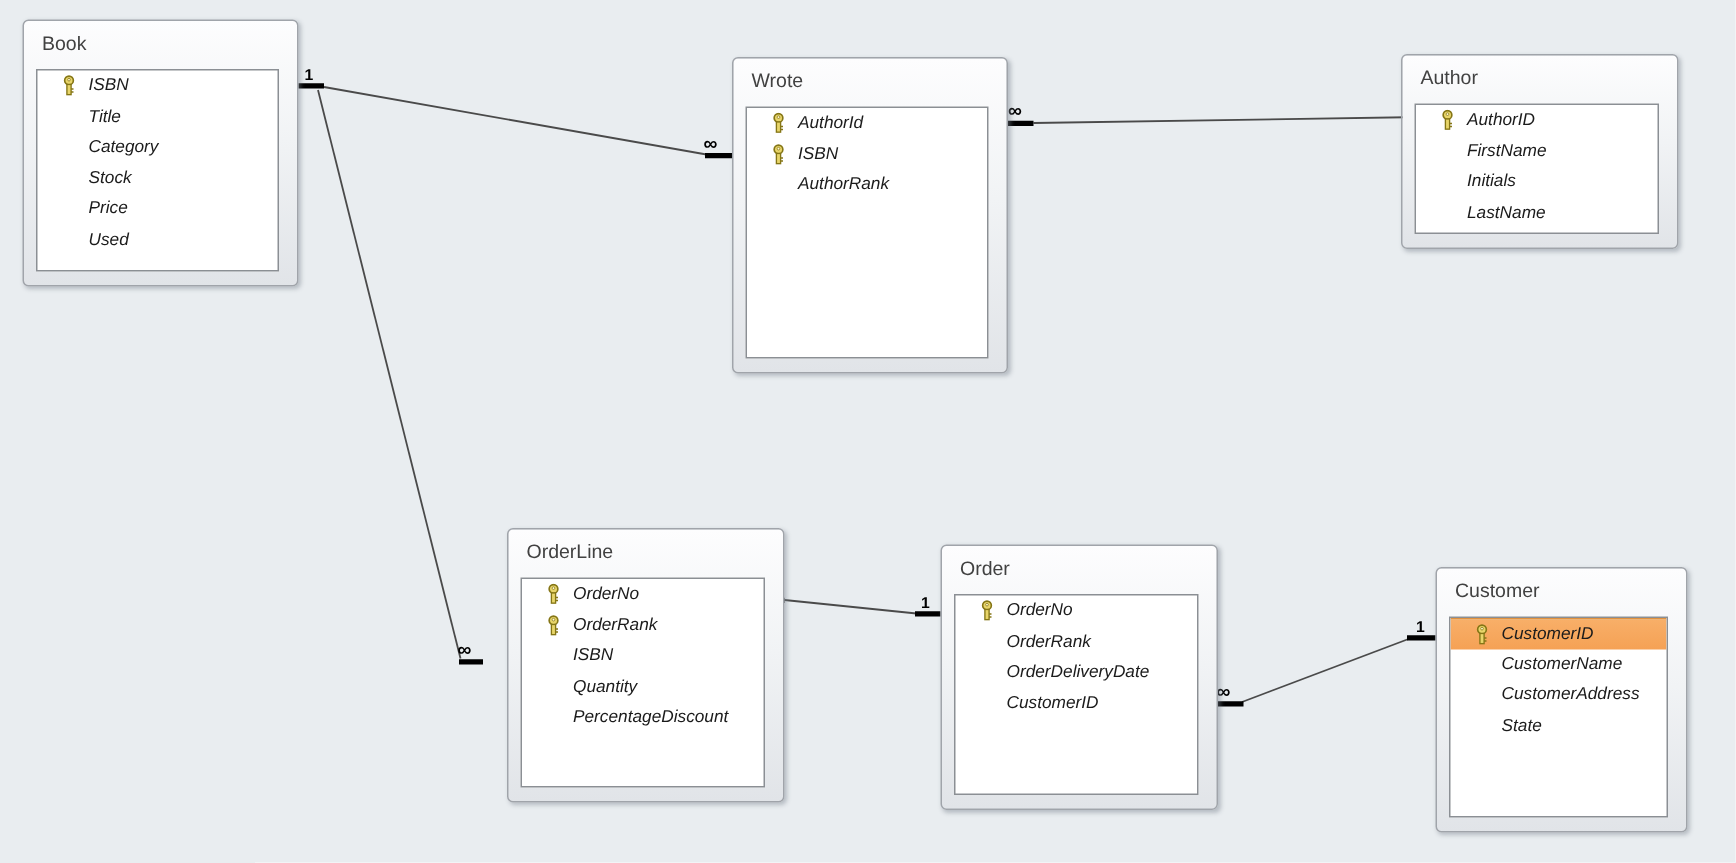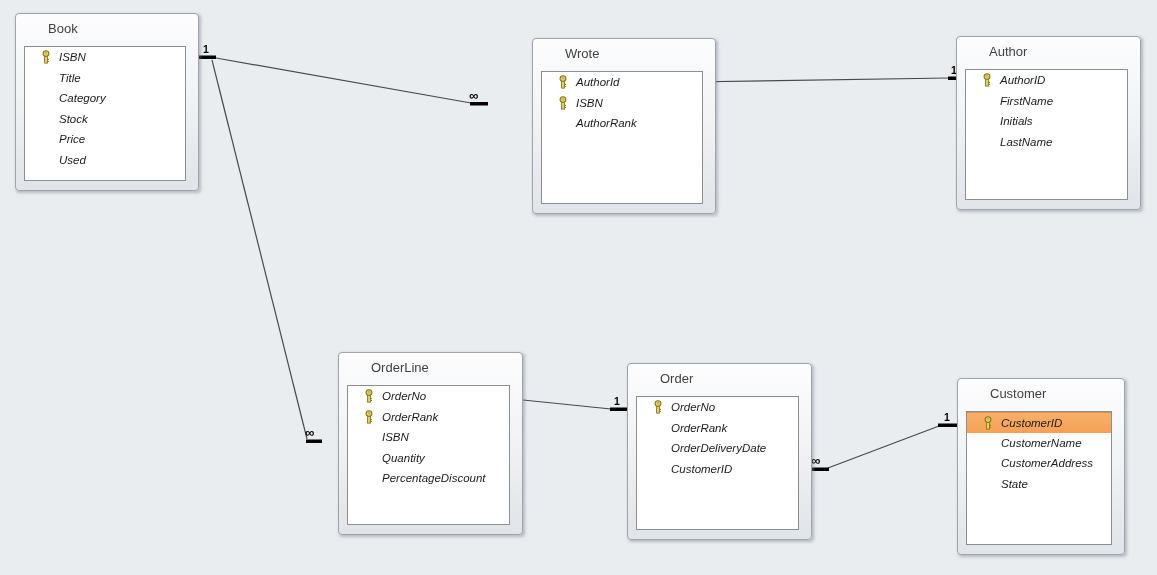--- a/index.html
+++ b/index.html
@@ -22,21 +22,21 @@
   .table {
     position: absolute;
     border: 1px solid #a0a4aa;
     border-radius: 4px;
     background: linear-gradient(180deg, #fdfdfe 0%, #f1f3f5 45%, #e1e4e8 100%);
     box-shadow: 1.5px 1.5px 3px rgba(120,128,140,0.45);
     box-sizing: border-box;
   }
   .table-header {
     height: 25px;
-    padding: 7px 0 0 32px;
+    padding: 7px 0 0 12px;
     font-size: 13px;
     color: #414141;
     cursor: default;
     user-select: none;
   }
   .field-list {
     position: absolute;
     left: 8px; right: 12px; top: 32px; bottom: 9px;
     background: #ffffff;
     border: 1px solid #8b8f94;
@@ -143,21 +143,21 @@
           <div class="field-row">
             <span class="key-slot"></span>
             <span>Price</span>
           </div>
           <div class="field-row">
             <span class="key-slot"></span>
             <span>Used</span>
           </div>
         </div>
   </div>
-      <div class="table" style="left: 488px; top: 38px; width: 184px; height: 176px; margin-left: 44px;">
+      <div class="table" style="left: 488px; top: 38px; width: 184px; height: 211px;">
     <div class="table-header">Wrote</div>
     <div class="field-list">
           <div class="field-row">
             <span class="key-slot">
               <svg width="10" height="14" viewBox="0 0 10 14">
                 <circle cx="5" cy="3.6" r="2.9" fill="#e8d56a" stroke="#857616" stroke-width="1.1"></circle>
                 <circle cx="5" cy="3.1" r="0.9" fill="#fff8d2" stroke="#857616" stroke-width="0.5"></circle>
                 <rect x="3.6" y="6.3" width="2.8" height="6.8" fill="#e8d56a" stroke="#857616" stroke-width="0.9"></rect>
                 <path d="M6.4 9.4 h1.6 M6.4 11.4 h1.6" stroke="#857616" stroke-width="1"></path>
               </svg>
@@ -174,21 +174,21 @@
               </svg>
             </span>
             <span>ISBN</span>
           </div>
           <div class="field-row">
             <span class="key-slot"></span>
             <span>AuthorRank</span>
           </div>
         </div>
   </div>
-      <div class="table" style="left: 956px; top: 36px; width: 185px; height: 174px;">
+      <div class="table" style="left: 934px; top: 36px; width: 185px; height: 130px;">
     <div class="table-header">Author</div>
     <div class="field-list">
           <div class="field-row">
             <span class="key-slot">
               <svg width="10" height="14" viewBox="0 0 10 14">
                 <circle cx="5" cy="3.6" r="2.9" fill="#e8d56a" stroke="#857616" stroke-width="1.1"></circle>
                 <circle cx="5" cy="3.1" r="0.9" fill="#fff8d2" stroke="#857616" stroke-width="0.5"></circle>
                 <rect x="3.6" y="6.3" width="2.8" height="6.8" fill="#e8d56a" stroke="#857616" stroke-width="0.9"></rect>
                 <path d="M6.4 9.4 h1.6 M6.4 11.4 h1.6" stroke="#857616" stroke-width="1"></path>
               </svg>

